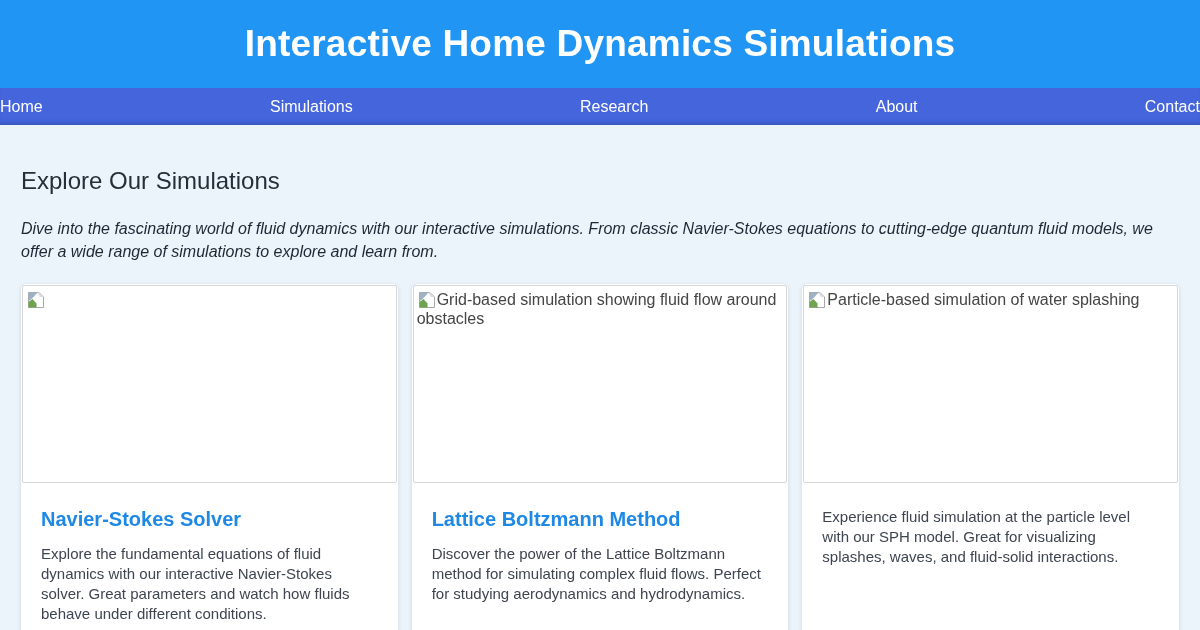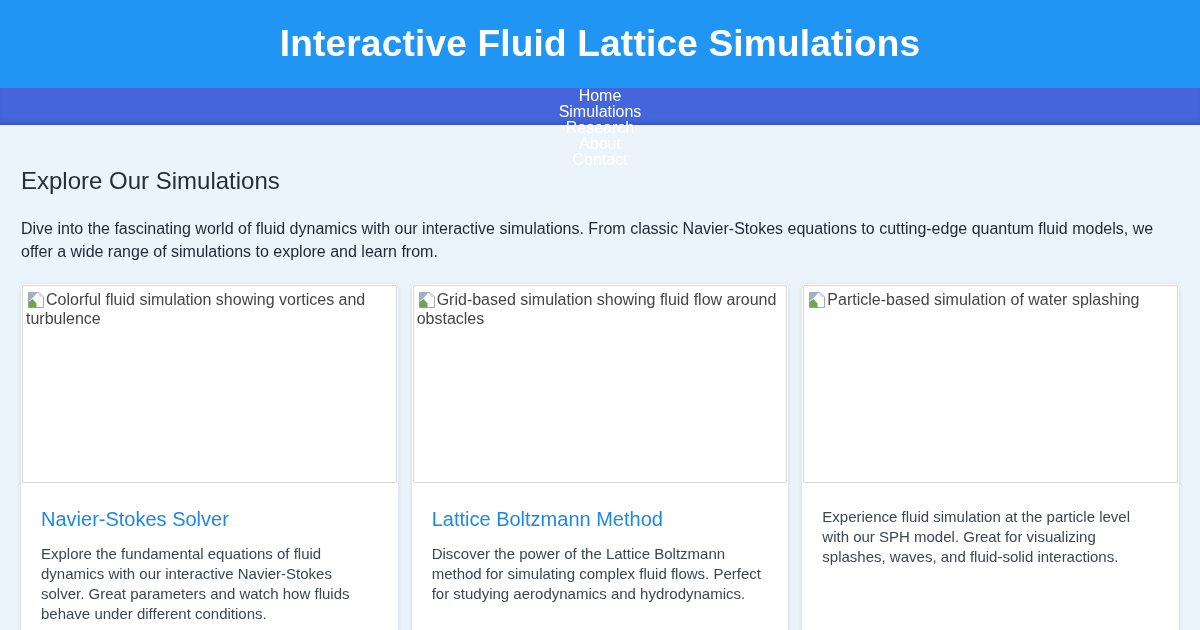--- a/index.html
+++ b/index.html
@@ -28,23 +28,22 @@
     font-size: 37px;
     font-weight: 700;
     letter-spacing: 0.2px;
   }
   
   .site-nav {
     background: #4565DD;
     height: 37px;
     display: flex;
     align-items: center;
-    justify-content: flex-start;
+    justify-content: space-between;
     box-shadow: inset 0 -5px 5px -3px rgba(20,30,90,0.25);
-    flex-direction: column;
   }
   .site-nav a {
     color: #FFFFFF;
     text-decoration: none;
     font-size: 16px;
     line-height: 1;
   }
   
   .container { margin: 0 21px; }
   .section-heading {
@@ -52,20 +51,21 @@
     font-size: 24px;
     font-weight: 400;
     color: #262E39;
   }
   .intro {
     margin: 22px 0 0;
     font-size: 16px;
     line-height: 23px;
     color: #1F2734;
     max-width: 1148px;
+    font-style: italic;
   }
   
   .cards {
     margin-top: 21px;
     display: grid;
     grid-template-columns: repeat(3, 1fr);
     gap: 14px;
   }
   .card {
     background: #FFFFFF;
@@ -86,37 +86,37 @@
   }
   .img-box svg {
     vertical-align: -4px;
     margin: 0 1px 0 1px;
   }
   .card-body { padding: 23px 20px 20px; }
   .card-title {
     margin: 0 0 13px;
     font-size: 20px;
     line-height: 24px;
-    font-weight: 400;
+    font-weight: 700;
     color: #1E88E5;
   }
   .card-desc {
     margin: 0;
     font-size: 15px;
     line-height: 20px;
     color: #3E4551;
   }
 </style>
 </head>
 <body>
 
 <div class="viewport">
 
   <header class="site-header">
-    <h1>Interactive Fluid Lattice Simulations</h1>
+    <h1>Interactive Home Dynamics Simulations</h1>
   </header>
 
   <nav class="site-nav">
     <a href="#">Home</a>
     <a href="#">Simulations</a>
     <a href="#">Research</a>
     <a href="#">About</a>
     <a href="#">Contact</a>
   </nav>
 
@@ -126,21 +126,21 @@
 
     <div class="cards">
 
       <section class="card">
         <div class="img-box">
           <svg width="18" height="18" viewBox="0 0 18 18" aria-hidden="true">
             <path d="M1.5 1.5 H12 L16.5 6 V16.5 H1.5 Z" fill="#FFFFFF" stroke="#A8A8A8" stroke-width="1"></path>
             <path d="M1.5 1.5 L10.5 1.5 L7 5.5 L4 8.5 L1.5 10 Z" fill="#9FB2C3"></path>
             <path d="M1.5 16.5 L1.5 11 L5.5 8 L9.5 12.5 L9.5 16.5 Z" fill="#6FA34F"></path>
             <path d="M10.5 1.5 L12 1.5 L16.5 6 L13 6 Z" fill="#D9D9D9"></path>
-          </svg><span>Colorful fluid simulation showing vortices and turbulence</span>
+          </svg>
         </div>
         <div class="card-body">
           <h3 class="card-title">Navier-Stokes Solver</h3>
           <p class="card-desc">Explore the fundamental equations of fluid dynamics with our interactive Navier-Stokes solver. Great parameters and watch how fluids behave under different conditions.</p>
 
         </div>
       </section>
 
       <section class="card">
         <div class="img-box">

